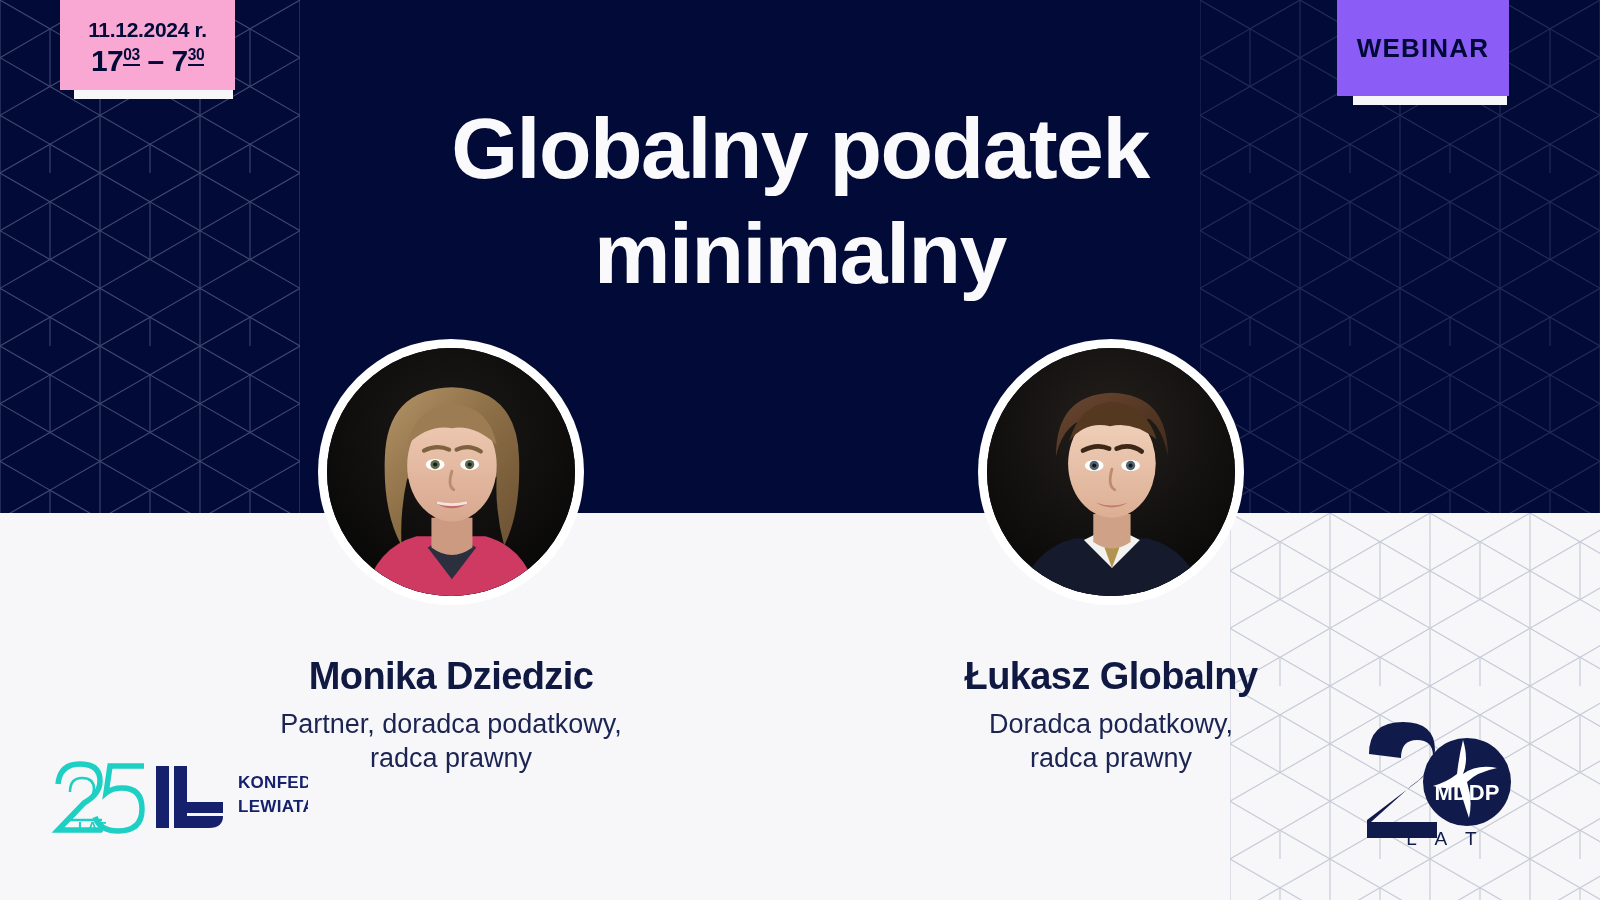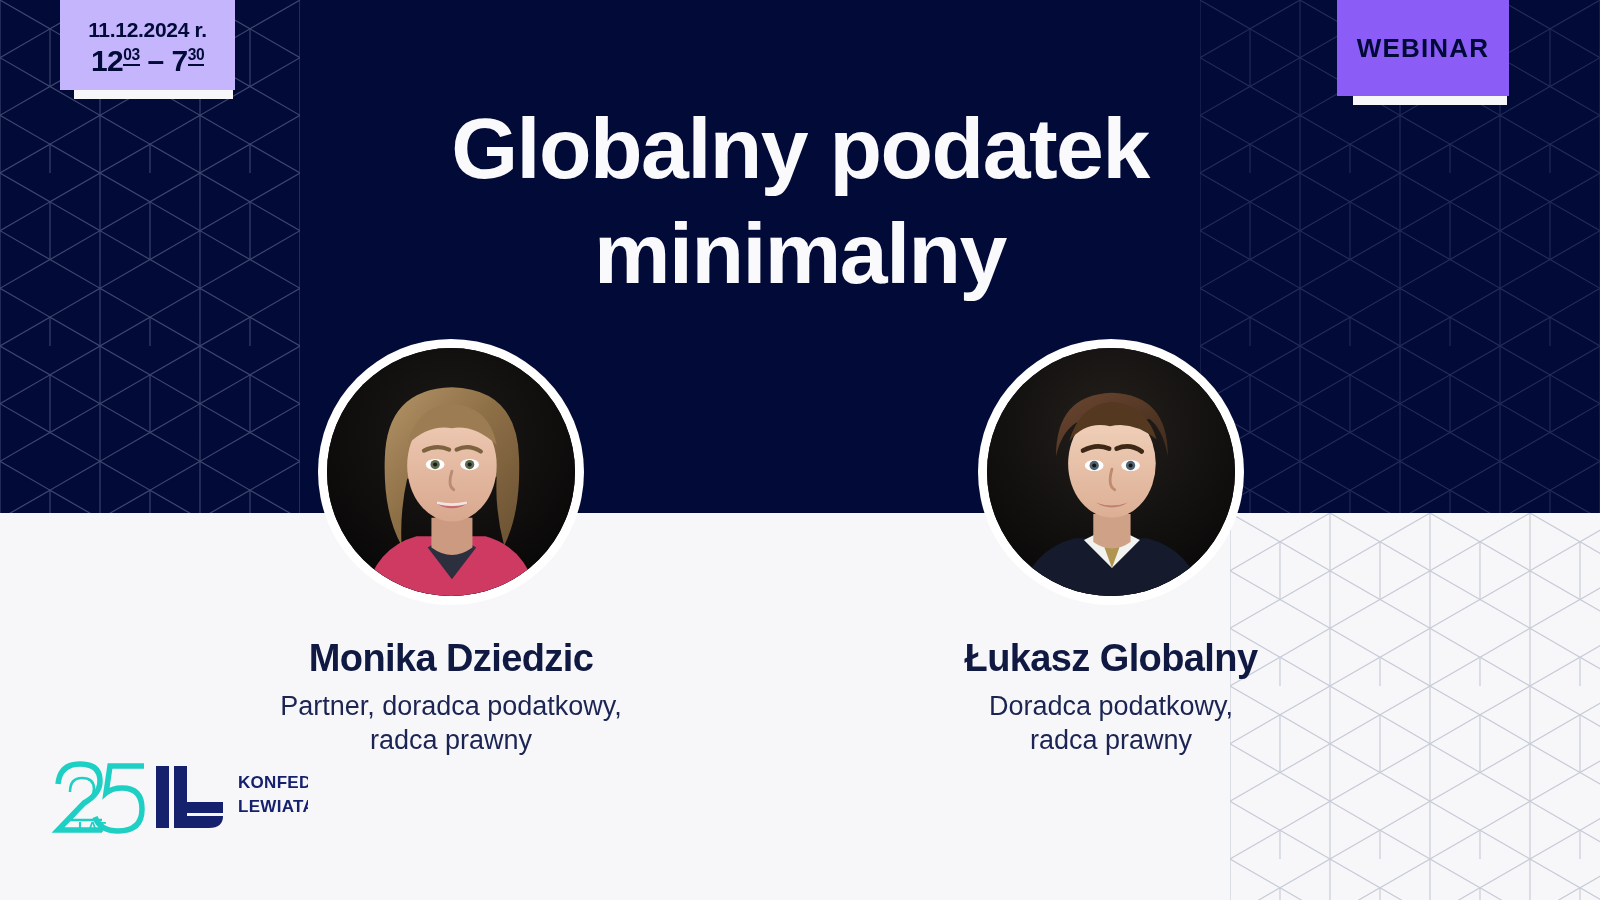--- a/index.html
+++ b/index.html
@@ -58,21 +58,21 @@
     opacity: .85;
   }
 
   
   .date-badge-wrap {
     position: absolute;
     left: 60px; top: 0;
   }
   .date-badge {
     width: 175px;
-    background: #c4b5fd;
+    background: #f9a8d4;
     padding: 18px 10px 14px;
     text-align: center;
     color: #020A38;
   }
   .date-line {
     font-size: 21px;
     font-weight: 700;
     letter-spacing: -0.3px;
     line-height: 1.1;
     white-space: nowrap;
@@ -162,21 +162,21 @@
     width: 100%;
     height: 100%;
     border-radius: 50%;
     overflow: hidden;
     position: relative;
     background: #0b0b0d;
   }
   .avatar svg { display: block; width: 100%; height: 100%; }
 
   .speaker-name {
-    margin-top: 33px;
+    margin-top: 51px;
     color: #0F1942;
     font-size: 38px;
     font-weight: 800;
     letter-spacing: -0.6px;
     line-height: 1.1;
     white-space: nowrap;
   }
   .speaker-role {
     margin-top: 9px;
     color: #1B2452;
@@ -247,21 +247,21 @@
           <path d="M0 0 L0 173 M50 28.8 L50 86.5 M50 144.2 L50 173 M100 0 L100 173"></path>
         </g>
       </pattern>
     </defs>
     <rect x="0" y="0" width="370" height="387" fill="url(#isoB)"></rect>
   </svg>
 
   <div class="date-badge-wrap">
     <div class="date-badge">
       <div class="date-line">11.12.2024 r.</div>
-      <div class="time-line"><span>12</span><sup>03</sup> <span>–</span> <span>7</span><sup>30</sup></div>
+      <div class="time-line"><span>17</span><sup>03</sup> <span>–</span> <span>7</span><sup>30</sup></div>
     </div>
     <div class="badge-understrip"></div>
   </div>
 
   <div class="webinar-badge-wrap">
     <div class="webinar-badge">
       <span>WEBINAR</span>
     </div>
     <div class="webinar-understrip"></div>
   </div>
@@ -400,14 +400,27 @@
         <path d="M126 14 h13 v62 h-13 z"></path>
         <path d="M139 64 h36 q0 12 -14 12 h-22 z"></path>
         <path d="M139 50 h36 v11 h-36 z"></path>
       </g>
 
       <text x="190" y="36" font-family="'Liberation Sans', sans-serif" font-size="17" font-weight="700" fill="#16216E" letter-spacing="0.3">KONFEDERACJA</text>
       <text x="190" y="60" font-family="'Liberation Sans', sans-serif" font-size="17" font-weight="700" fill="#16216E" letter-spacing="0.3">LEWIATAN</text>
     </svg>
   </div>
 
+  <div class="mddp">
+    <svg viewBox="0 0 180 140" width="180" height="140">
+
+      <path d="M14 42 q0 -32 34 -32 q32 0 32 28 q0 20 -24 36 L16 110 h66 v16 H12 V108 l50 -38 q16 -12 16 -26 q0 -16 -16 -16 q-16 0 -16 18 z" fill="#101B4C"></path>
+
+      <circle cx="112" cy="70" r="44" fill="#101B4C"></circle>
+
+      <path d="M108 28 q6 20 0 34 q14 -10 34 -6 q-20 4 -30 14 q6 18 2 36 q-6 -18 -10 -32 q-14 4 -26 0 q14 -4 24 -12 q2 -18 6 -34 z" fill="#FFFFFF"></path>
+      <text x="112" y="88" text-anchor="middle" font-family="'Liberation Sans', sans-serif" font-size="22" font-weight="700" fill="#FFFFFF">MDDP</text>
+
+      <text x="90" y="133" text-anchor="middle" font-family="'Liberation Sans', sans-serif" font-size="19" font-weight="400" fill="#101B4C" letter-spacing="7">L A T</text>
+    </svg>
+  </div>
 
 </div>
 
 </body></html>

